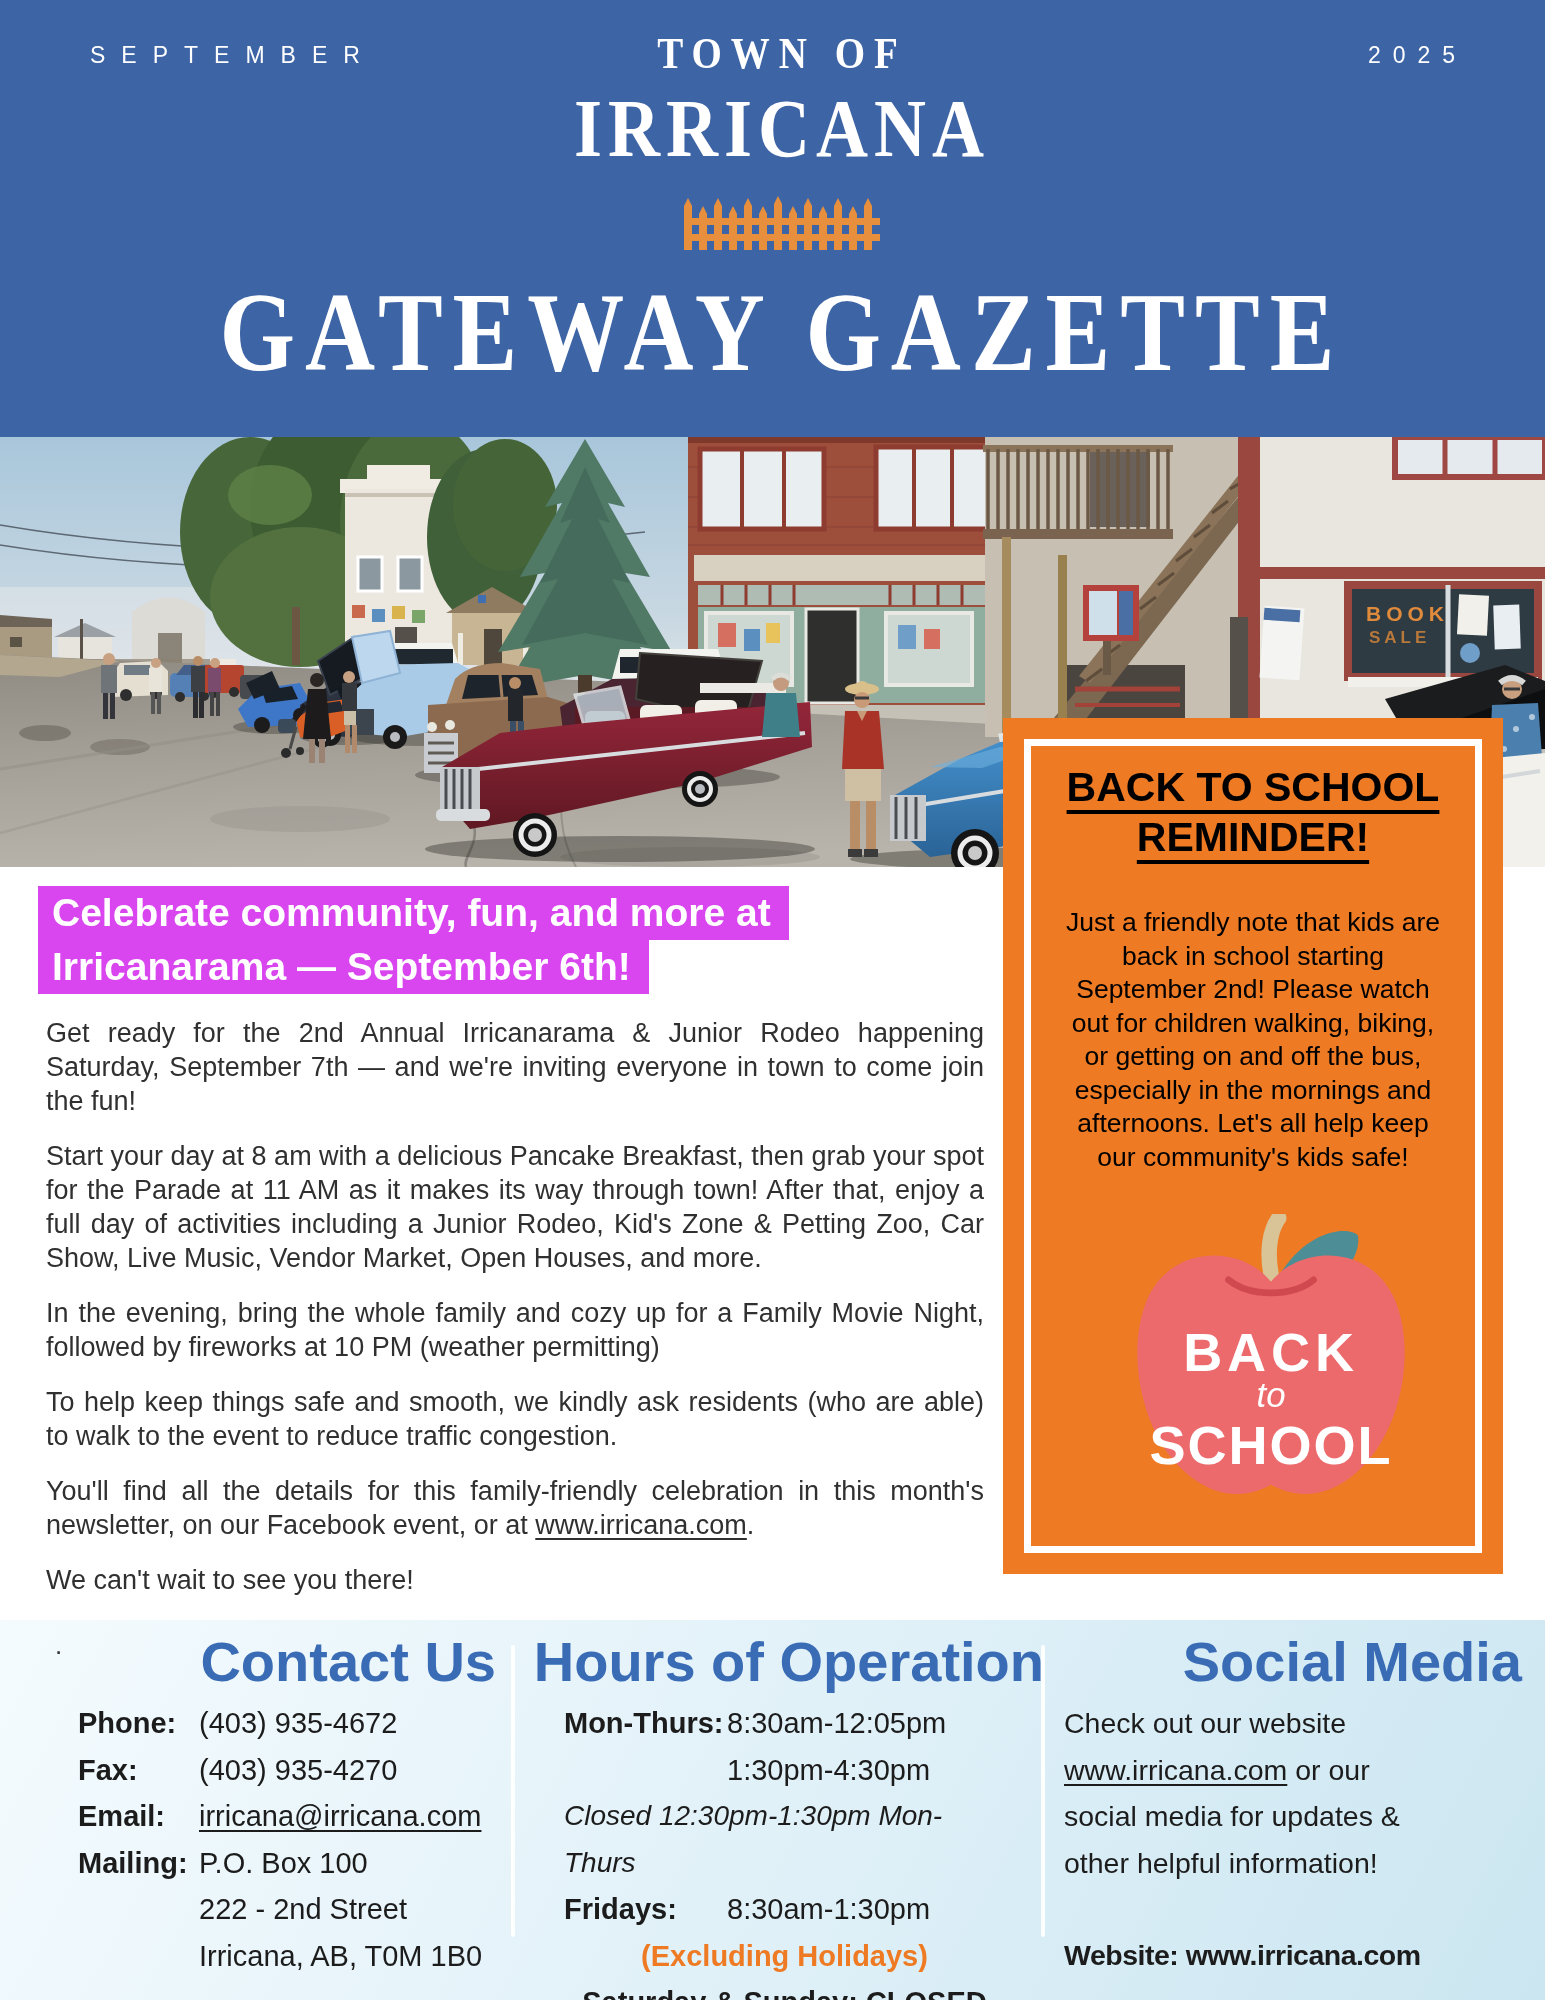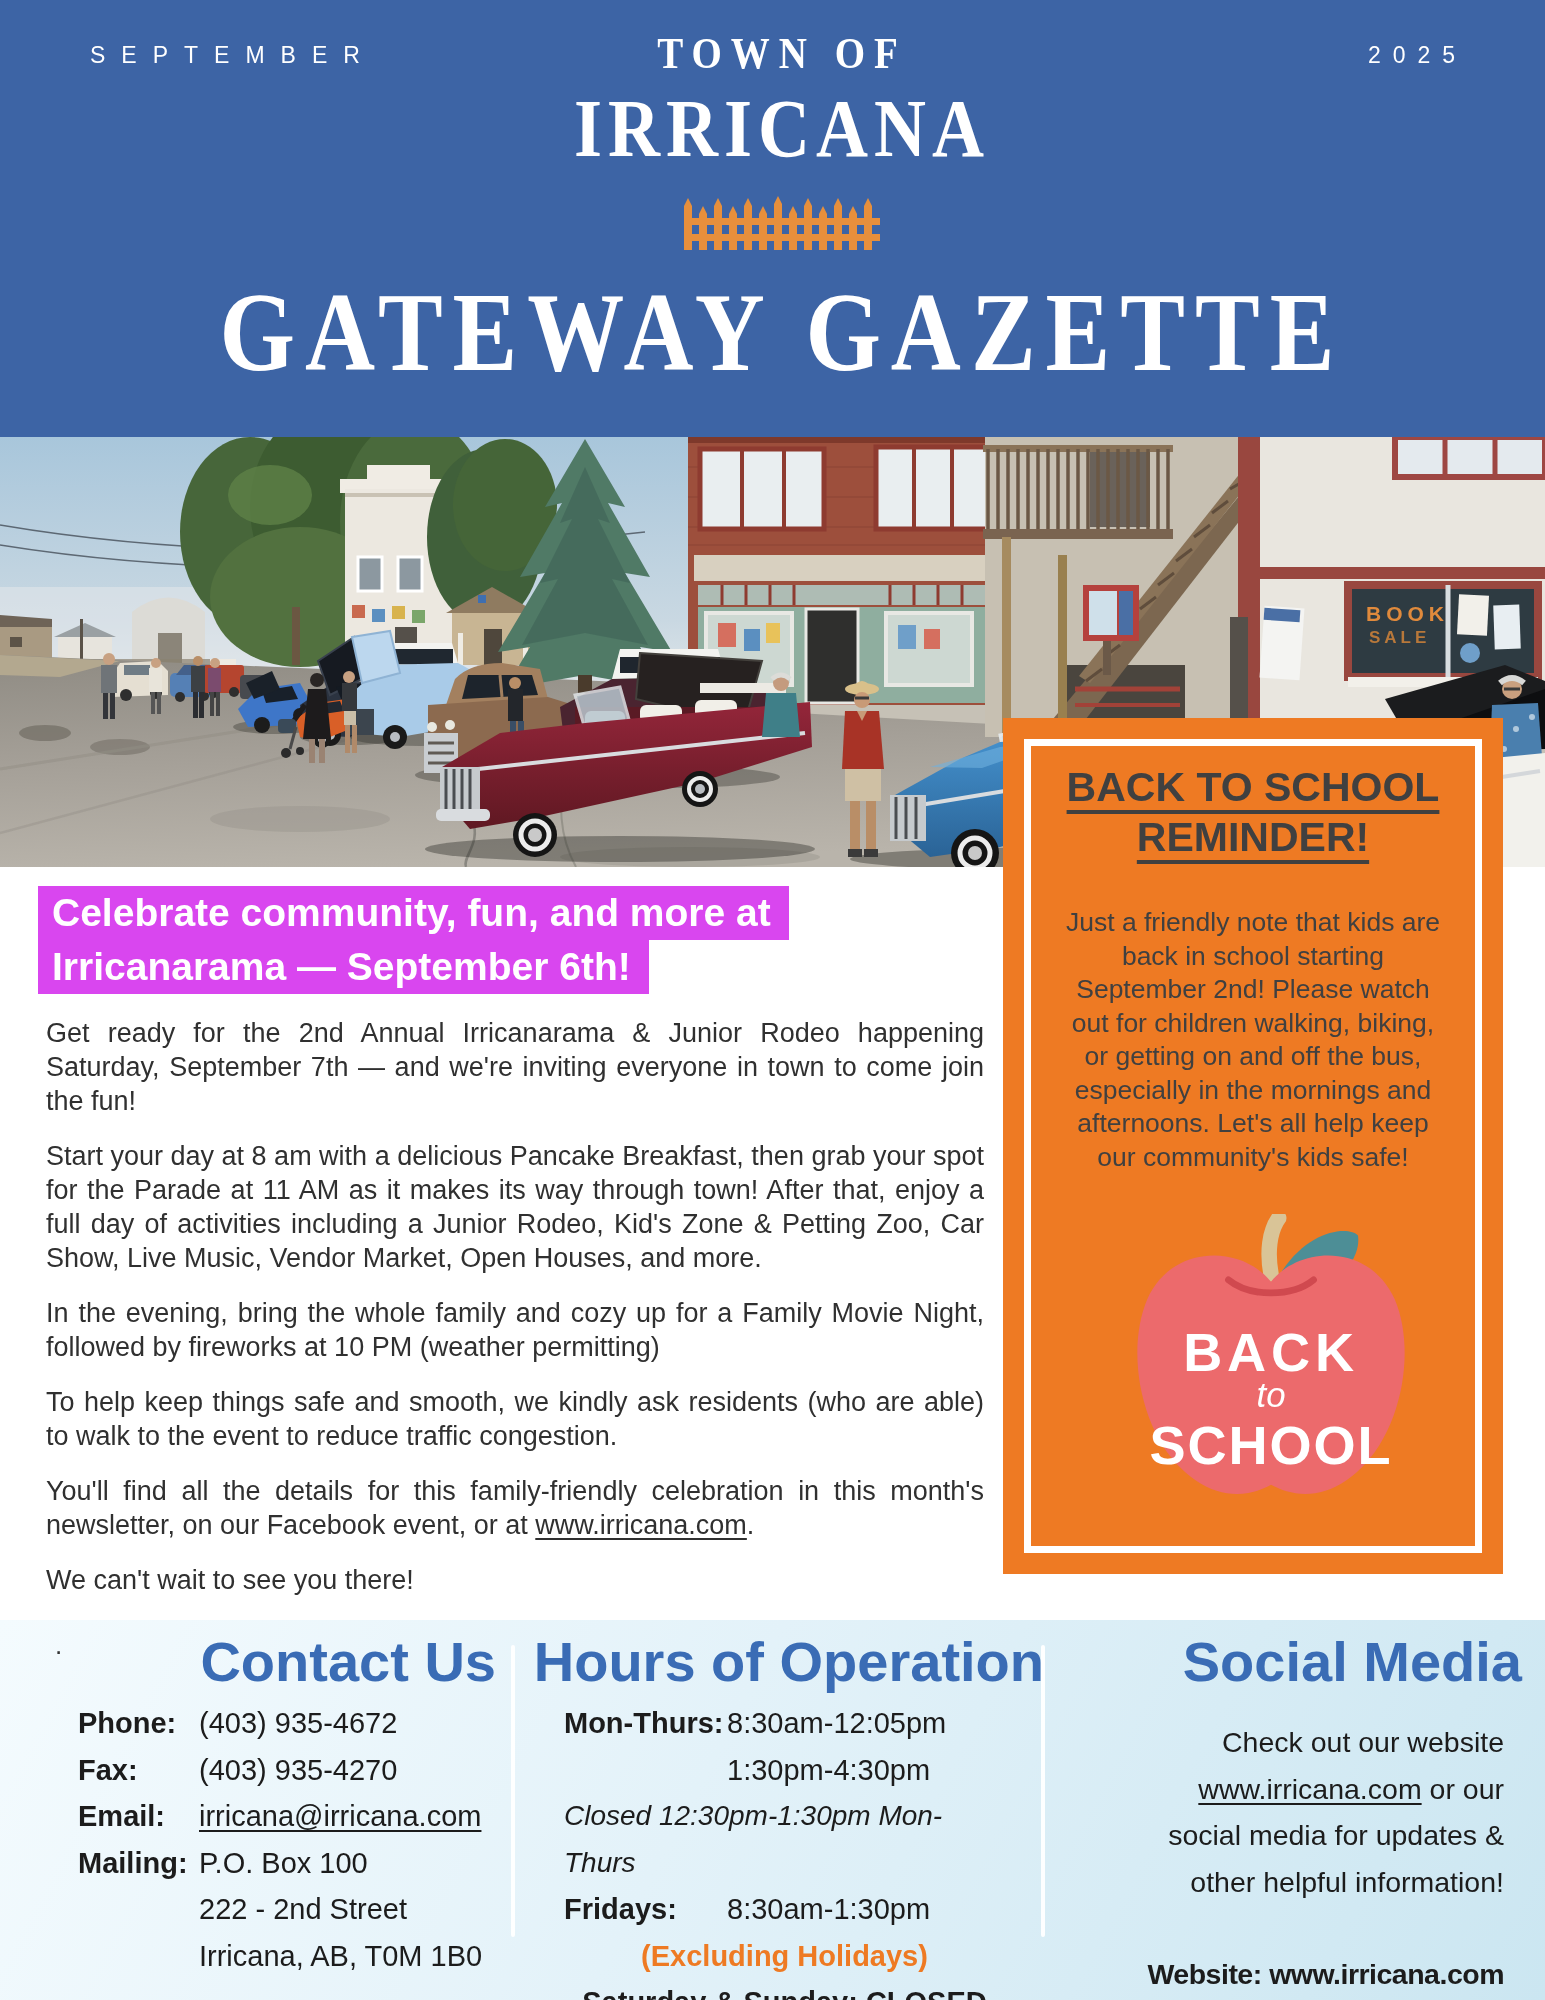--- a/index.html
+++ b/index.html
@@ -29,21 +29,21 @@
   .article-body{position:absolute;left:38px;top:1016px;width:938px;color:#303030;
                 font-size:27px;line-height:34px;text-align:justify;margin-left:8px;}
   .article-body p{margin:0 0 21px 0;}
   .article-body p:last-child{margin-bottom:0;text-align:left;}
   .article-body .no-just{text-align:left;}
   .u-link{text-decoration:underline;text-underline-offset:4px;color:inherit;cursor:pointer;}
 
   
   .reminder{position:absolute;left:1003px;top:718px;width:500px;height:856px;background:#ee7a23;}
   .reminder-inner{position:absolute;left:21px;top:21px;right:21px;bottom:21px;border:7px solid #ffffff;
-                  color:#404040;text-align:center;}
+                  color:#000000;text-align:center;}
   .rem-title{margin-top:16px;font-size:41px;font-weight:bold;line-height:50px;
              text-decoration:underline;text-decoration-thickness:4px;text-underline-offset:9px;}
   .rem-body{margin:44px auto 0;width:388px;font-size:26.5px;line-height:33.5px;}
   .rem-apple{margin-top:40px;margin-left:36px;}
 
   
   .footer{position:absolute;left:0;top:1620px;width:1545px;height:380px;
           background:linear-gradient(118deg,#f4fbfe 0%,#e3f2f9 45%,#cbe6f1 100%);color:#1c1c1c;}
   .stray-period{position:absolute;left:55px;top:10px;font-size:26px;color:#333;}
   .f-head{position:absolute;top:18px;font-size:56px;line-height:48px;font-weight:bold;color:#3a6cb5;text-align:right;}
@@ -54,21 +54,21 @@
   .f-col{position:absolute;top:80px;font-size:29px;line-height:46.5px;}
   .contact-col{left:78px;width:420px;}
   .c-row{display:flex;}
   .c-row .lbl{width:121px;font-weight:bold;flex:none;}
   .hours-col{left:564px;width:441px;}
   .h-row{display:flex;}
   .h-row .lbl{width:163px;font-weight:bold;flex:none;}
   .h-italic{font-style:italic;font-size:28px;}
   .h-orange{color:#ee7a23;font-weight:bold;text-align:center;}
   .h-weekend{font-weight:bold;text-align:center;}
-  .social-col{left:1064px;width:440px;text-align:right;font-size:28.5px;margin-top:19px;}
+  .social-col{left:1064px;width:440px;text-align:left;font-size:28.5px;}
   .s-website{font-weight:bold;margin-top:46px;letter-spacing:-0.5px;}
 </style>
 </head>
 <body>
 
 <div class="page">
 
   <header class="masthead">
     <div class="mh-month">SEPTEMBER</div>
     <div class="mh-year">2025</div>

